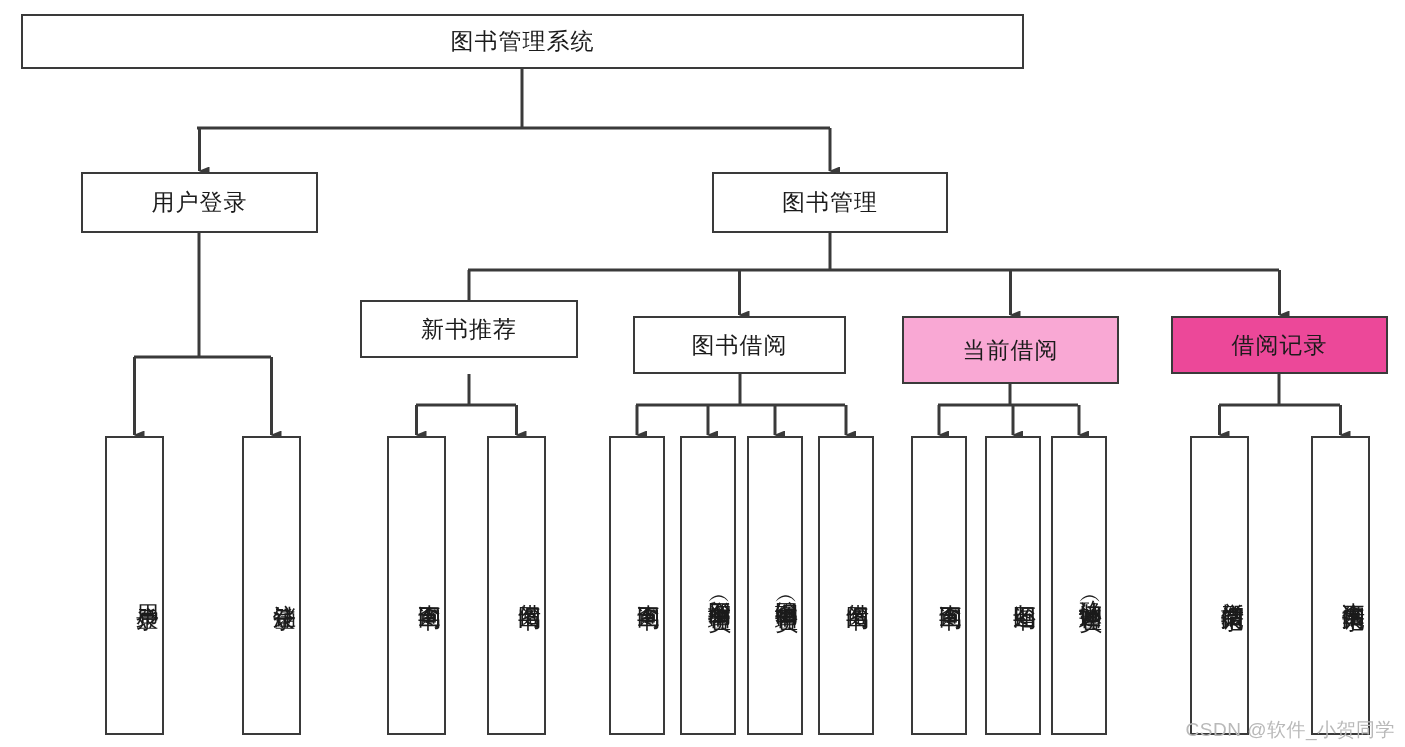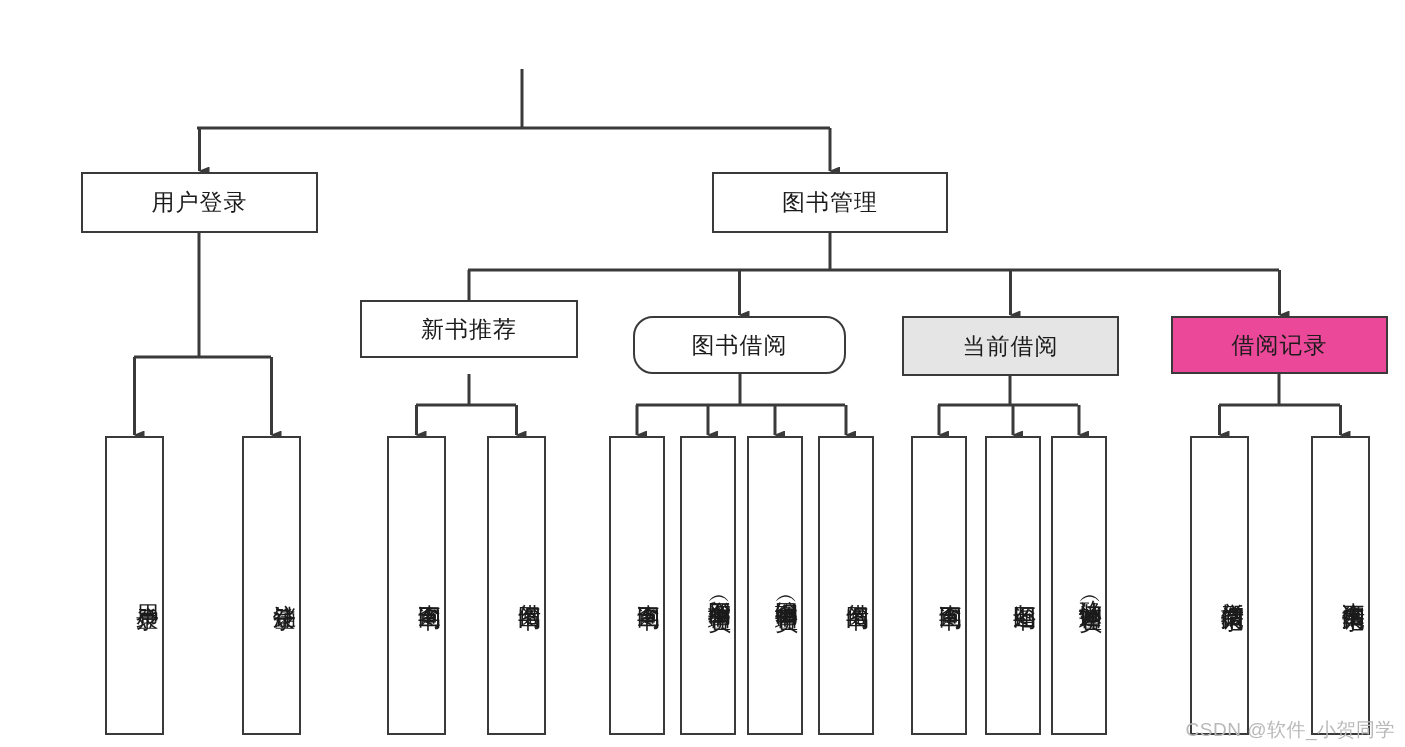--- a/index.html
+++ b/index.html
@@ -112,35 +112,38 @@
         <line x1="939" y1="405" x2="939" y2="435" marker-end="url(#arrowhead)"></line>
         <line x1="1013" y1="405" x2="1013" y2="435" marker-end="url(#arrowhead)"></line>
         <line x1="1079" y1="405" x2="1079" y2="435" marker-end="url(#arrowhead)"></line>
         <line x1="1279" y1="374" x2="1279" y2="405"></line>
         <line x1="1219" y1="405" x2="1340" y2="405"></line>
         <line x1="1219.5" y1="405" x2="1219.5" y2="435" marker-end="url(#arrowhead)"></line>
         <line x1="1340.5" y1="405" x2="1340.5" y2="435" marker-end="url(#arrowhead)"></line>
       </g>
   </svg>
 
+  <div class="node node-h" style="left: 21px; top: 14px; width: 1003px; height: 55px; border-color: rgb(58, 58, 58); background: rgb(255, 255, 255); color: rgb(27, 27, 27);">
+    <span>图书管理系统</span>
+  </div>
 
   <div class="node node-h" style="left: 81px; top: 172px; width: 237px; height: 61px; border-color: rgb(58, 58, 58); background: rgb(255, 255, 255); color: rgb(27, 27, 27);">
     <span>用户登录</span>
   </div>
   <div class="node node-h" style="left: 712px; top: 172px; width: 236px; height: 61px; border-color: rgb(58, 58, 58); background: rgb(255, 255, 255); color: rgb(27, 27, 27);">
     <span>图书管理</span>
   </div>
 
   <div class="node node-h" style="left: 360px; top: 300px; width: 218px; height: 58px; border-color: rgb(58, 58, 58); background: rgb(255, 255, 255); color: rgb(27, 27, 27);">
     <span>新书推荐</span>
   </div>
-  <div class="node node-h" style="left: 633px; top: 316px; width: 213px; height: 58px; border-color: rgb(58, 58, 58); background: rgb(255, 255, 255); color: rgb(27, 27, 27); border-radius: 20px;">
+  <div class="node node-h" style="left: 633px; top: 316px; width: 213px; height: 58px; border-color: rgb(58, 58, 58); background: rgb(255, 255, 255); color: rgb(27, 27, 27);">
     <span>图书借阅</span>
   </div>
-  <div class="node node-h" style="left: 902px; top: 316px; width: 217px; height: 60px; border-color: rgb(58, 58, 58); background: #e5e5e5; color: rgb(27, 27, 27);">
+  <div class="node node-h" style="left: 902px; top: 316px; width: 217px; height: 68px; border-color: rgb(58, 58, 58); background: #f9a8d4; color: rgb(27, 27, 27);">
     <span>当前借阅</span>
   </div>
   <div class="node node-h" style="left: 1171px; top: 316px; width: 217px; height: 58px; border-color: rgb(58, 58, 58); background: #ec4899; color: rgb(27, 27, 27);">
     <span>借阅记录</span>
   </div>
 
   <div class="node node-v" style="left: 105px; top: 436px; width: 59px; height: 299px; border-color: rgb(58, 58, 58); background: rgb(255, 255, 255); color: rgb(27, 27, 27);">
     <span class="vlabel">用户登录</span>
   </div>
   <div class="node node-v" style="left: 242px; top: 436px; width: 59px; height: 299px; border-color: rgb(58, 58, 58); background: rgb(255, 255, 255); color: rgb(27, 27, 27);">

